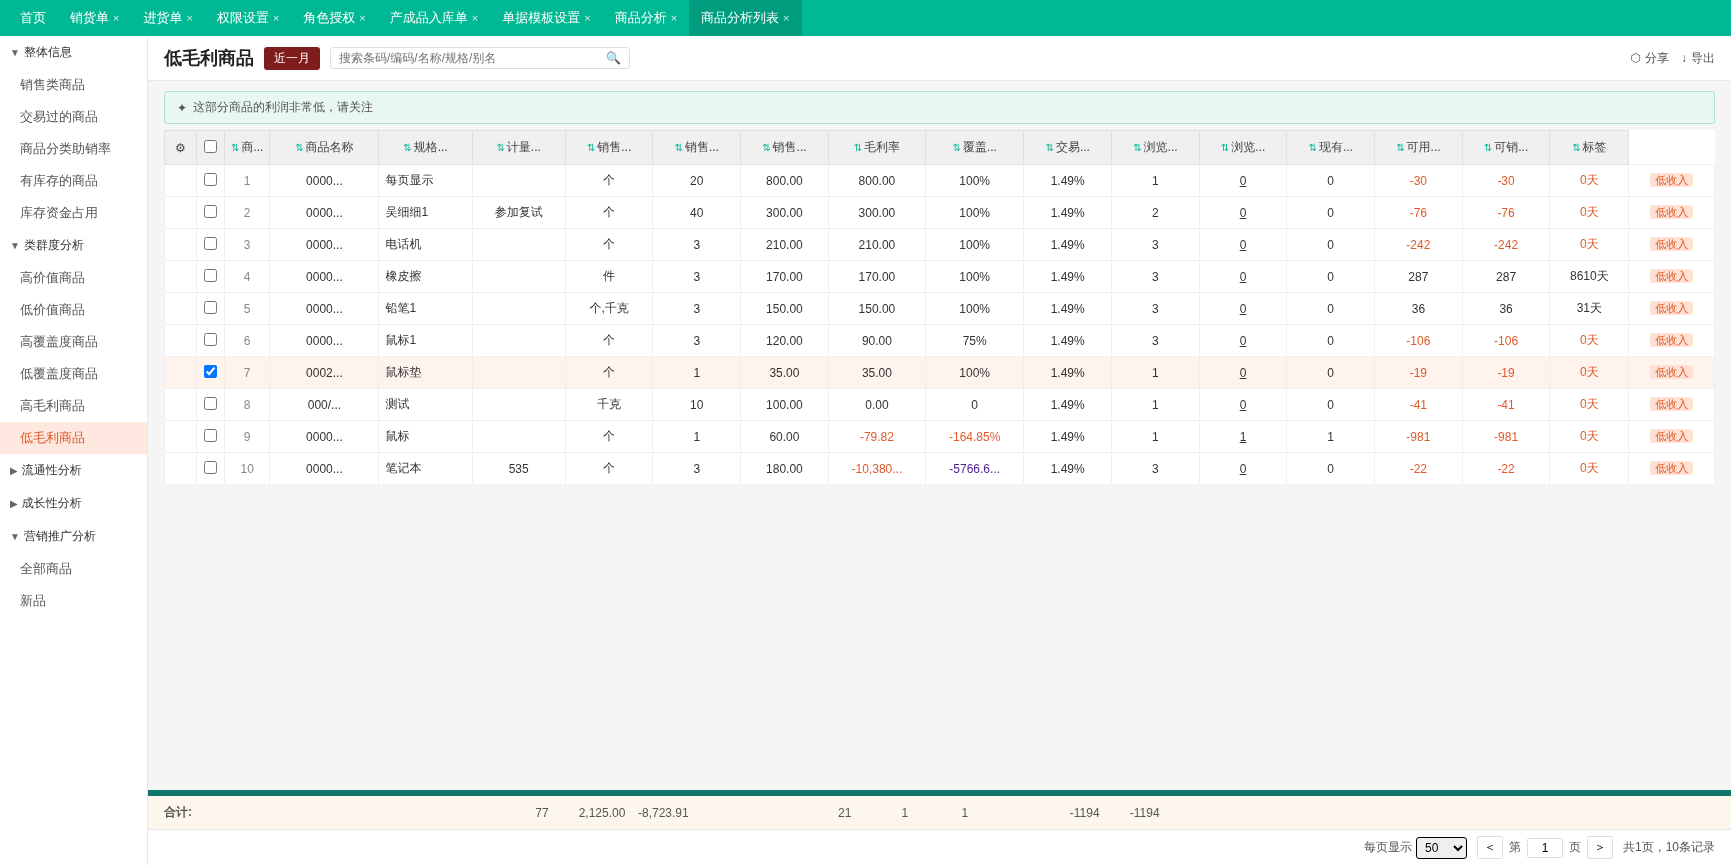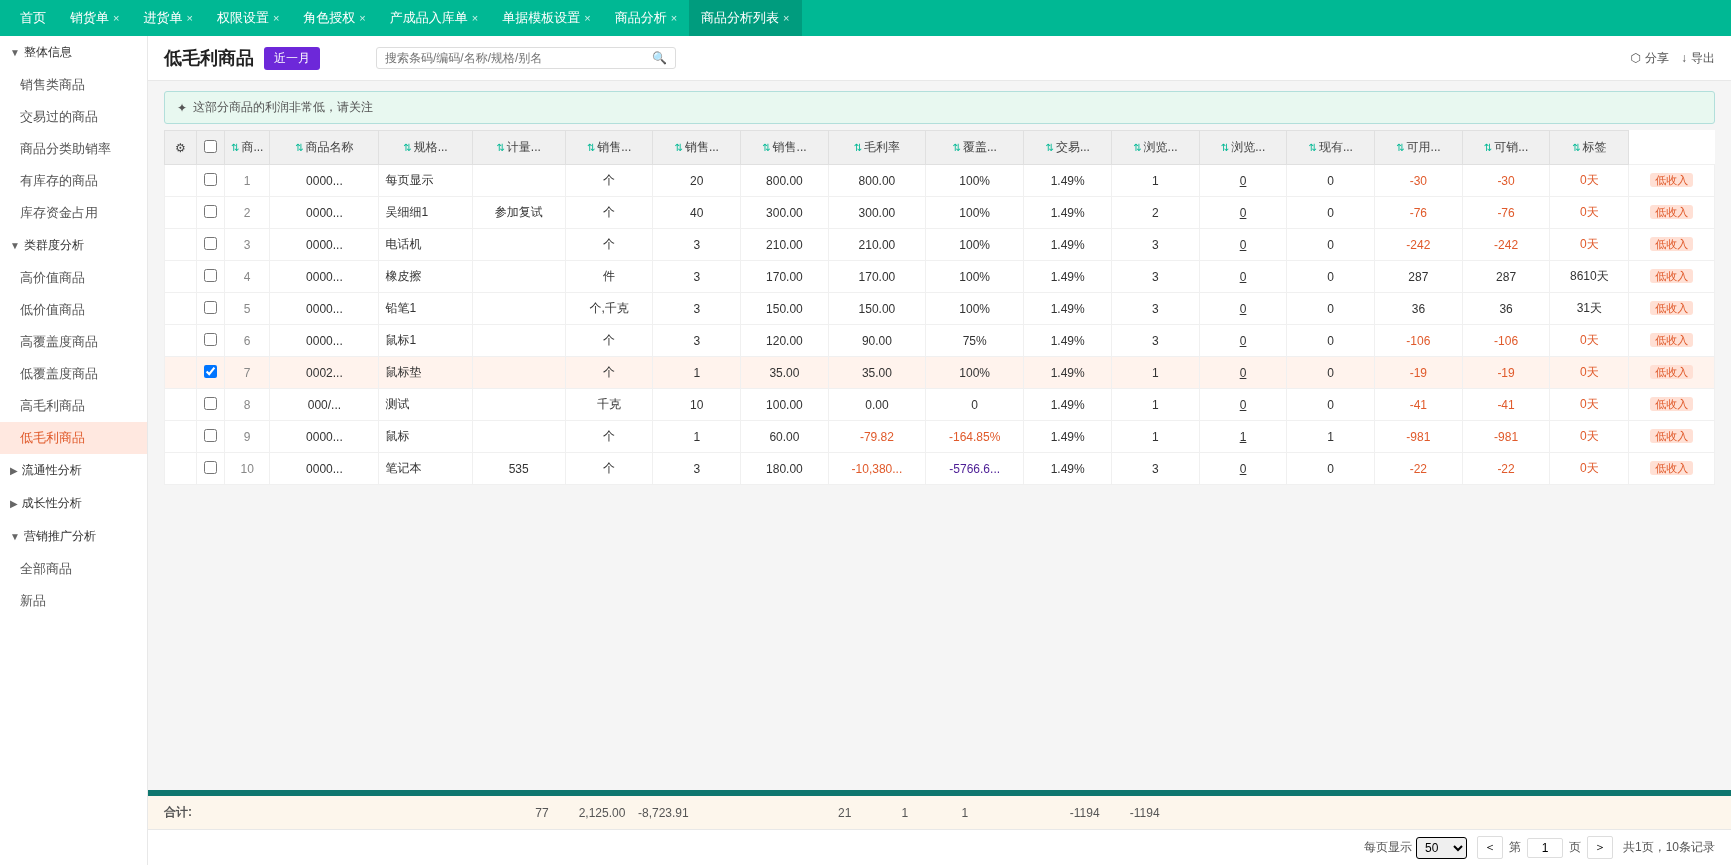--- a/index.html
+++ b/index.html
@@ -76,39 +76,38 @@
       background: #fff;
       border-bottom: 1px solid #e8e8e8;
       gap: 10px;
     }
     .page-title {
       font-size: 18px;
       font-weight: bold;
       color: #222;
     }
     .filter-btn {
-      background: #6d28d9;
+      background: #7f1d1d;
       color: #fff;
       border: none;
       border-radius: 3px;
       padding: 3px 10px;
       font-size: 12px;
       cursor: pointer;
     }
     .search-box {
       display: flex;
       align-items: center;
       border: 1px solid #ddd;
       border-radius: 3px;
       padding: 3px 8px;
       background: #fff;
       gap: 4px;
       flex: 1;
       max-width: 300px;
-      margin-left: 46px;
     }
     .search-box input {
       border: none;
       outline: none;
       font-size: 12px;
       color: #999;
       width: 100%;
     }
     .header-actions {
       display: flex;

